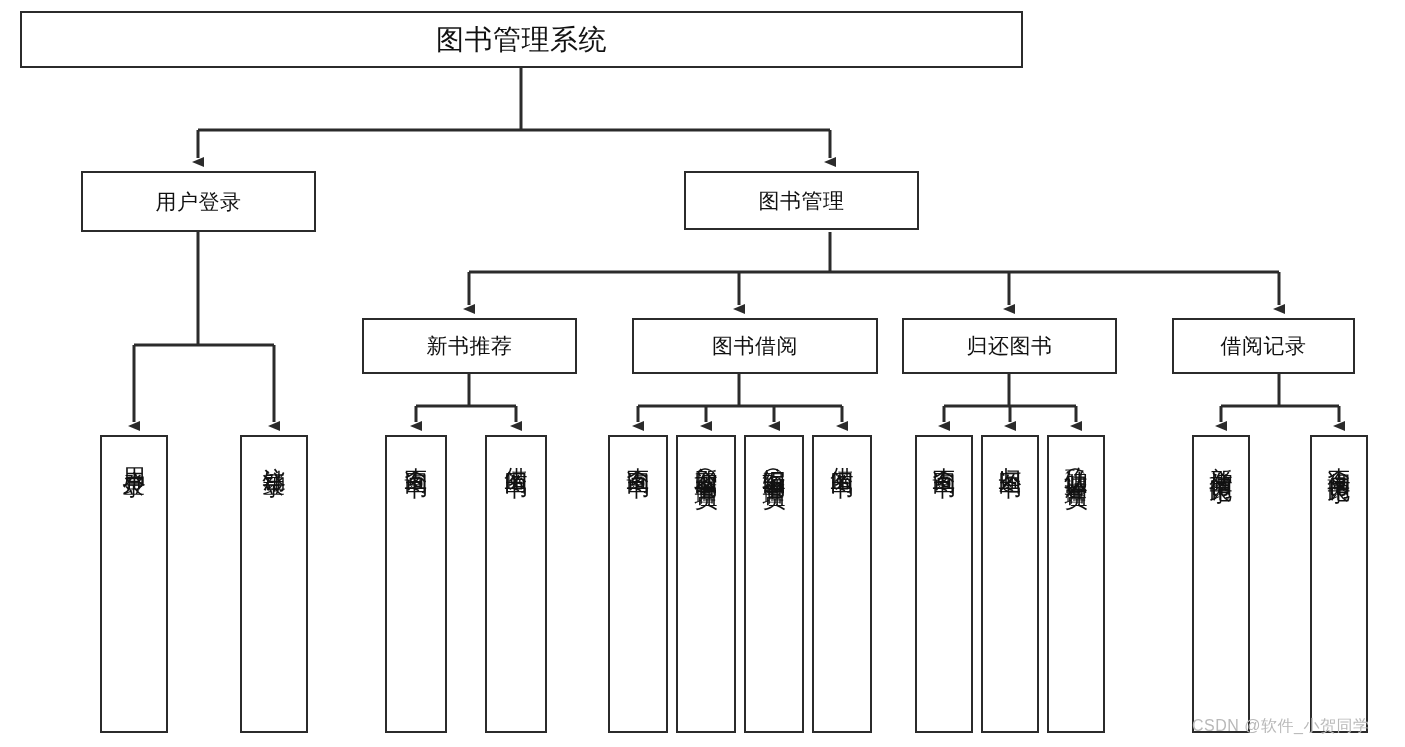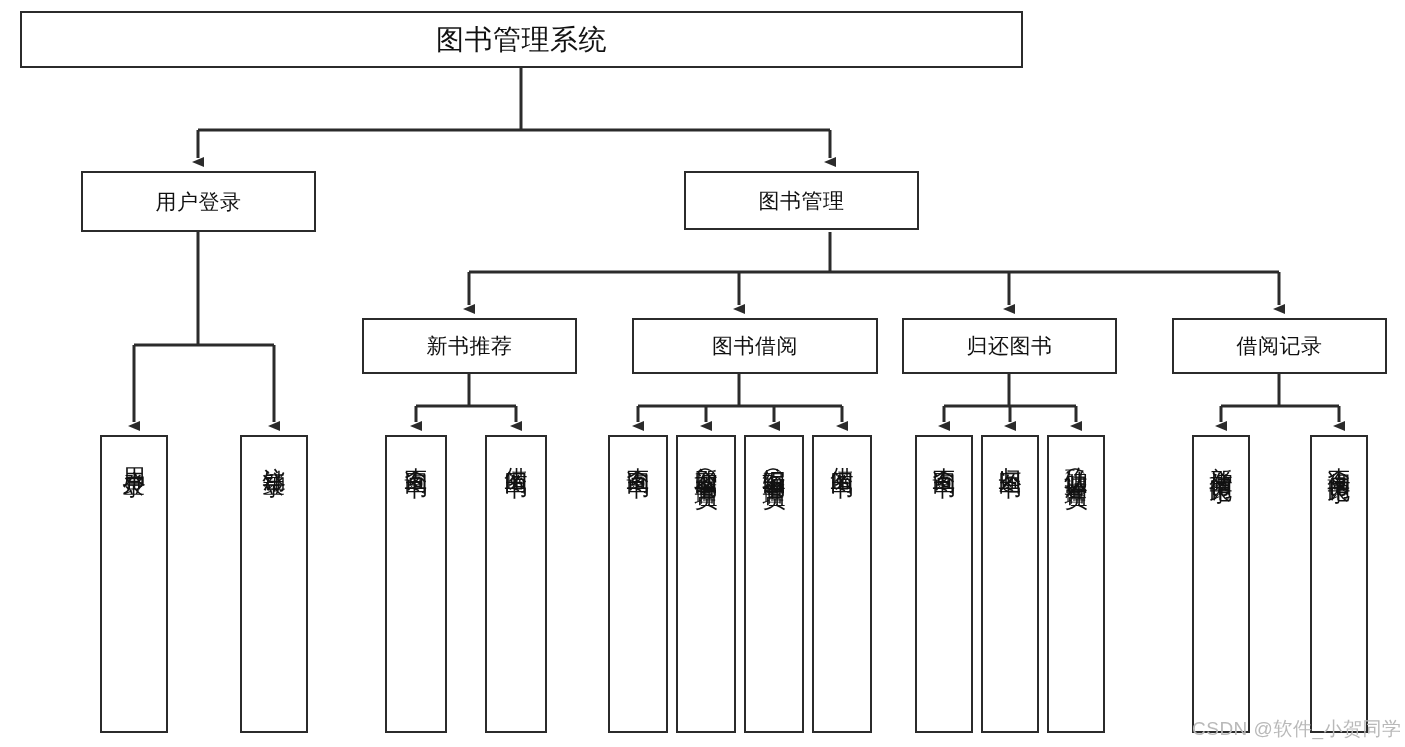--- a/index.html
+++ b/index.html
@@ -53,21 +53,21 @@
     writing-mode: vertical-rl;
     text-orientation: upright;
     font-size: 23px;
     letter-spacing: 3px;
     line-height: 1;
     margin: 0 auto;
   }
   .node.root .lbl { font-size: 28px; }
   .watermark {
     position: absolute;
-    font-size: 19px;
+    font-size: 16px;
     color: #b9b9b9;
     white-space: nowrap;
     letter-spacing: 0.5px;
   }
 </style>
 </head>
 <body>
 
 <div id="canvas">
 
@@ -146,21 +146,21 @@
 
   <div class="node horizontal" style="left:362px; top:318px; width:215px; height:56px;align-items:center;">
     <span class="lbl">新书推荐</span>
   </div>
   <div class="node horizontal" style="left:632px; top:318px; width:246px; height:56px;">
     <span class="lbl">图书借阅</span>
   </div>
   <div class="node horizontal" style="left:902px; top:318px; width:215px; height:56px;">
     <span class="lbl">归还图书</span>
   </div>
-  <div class="node horizontal" style="left:1172px; top:318px; width:215px; height:56px;">
+  <div class="node horizontal" style="left:1172px; top:318px; width:183px; height:56px;">
     <span class="lbl">借阅记录</span>
   </div>
 
   <div class="node vertical" style="left:100px; top:435px; width:68px; height:298px;">
     <span class="lbl">用户登录</span>
   </div>
   <div class="node vertical" style="left:240px; top:435px; width:68px; height:298px;">
     <span class="lbl">注销登录</span>
   </div>
 

